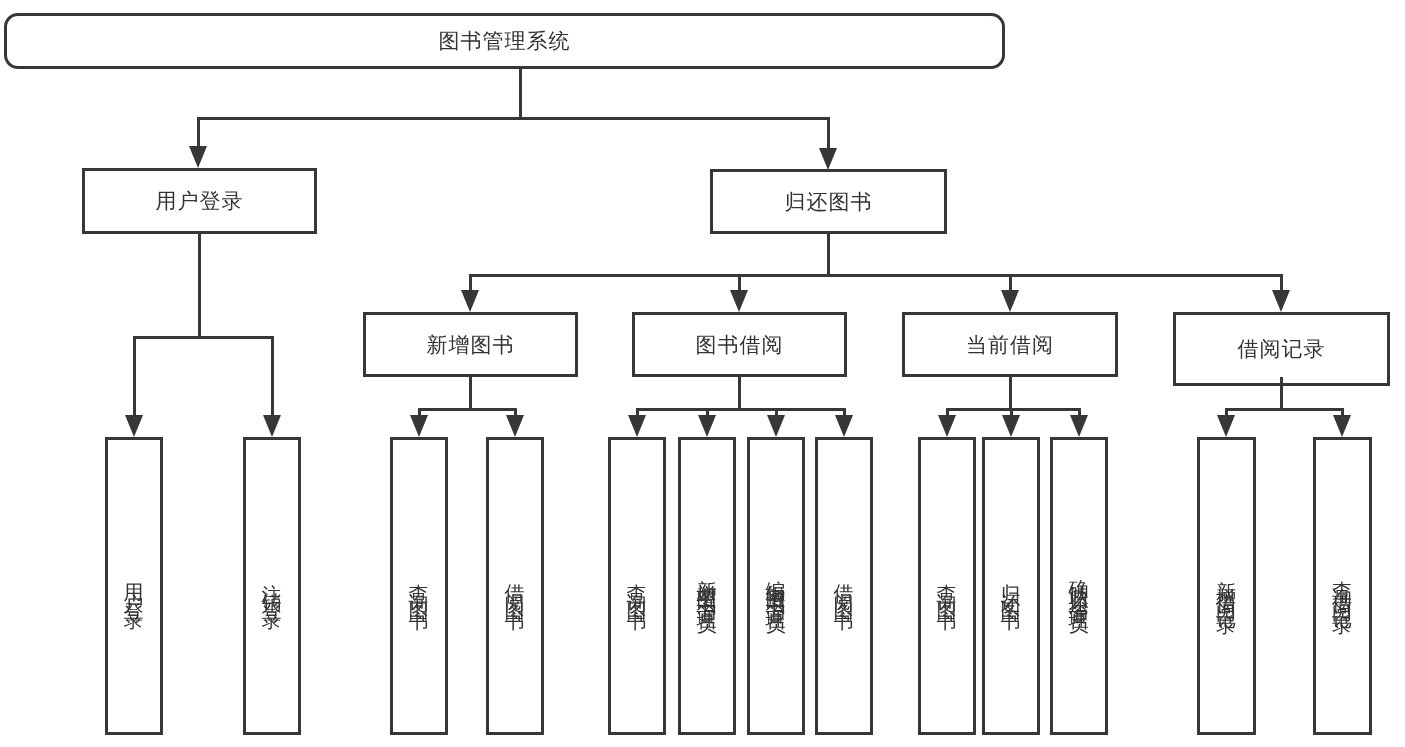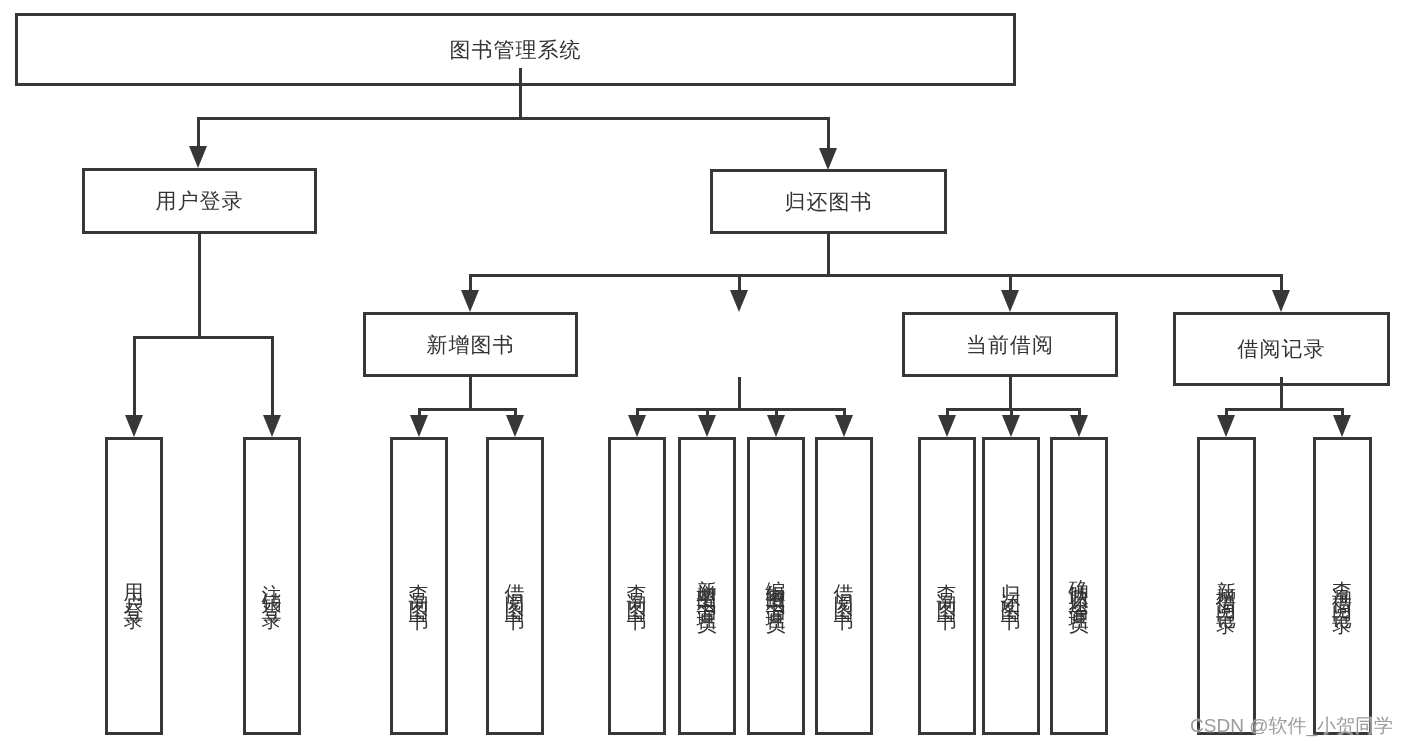--- a/index.html
+++ b/index.html
@@ -66,21 +66,21 @@
     color: #9b9b9b;
     text-shadow: 0 0 2px #ffffff;
     white-space: nowrap;
   }
 </style>
 </head>
 <body>
 
 <div id="canvas">
 
-  <div class="node" style="left:15px; top:13px; width:1001px; height:73px;">
+  <div class="node" style="left:4px; top:13px; width:1001px; height:56px;border-radius:14px;">
     <span class="hlabel">图书管理系统</span>
   </div>
 
   <div class="vline" style="left:519px; top:68px; height:50px;"></div>
   <div class="hline" style="left:197px; top:117px; width:633px;"></div>
   <div class="vline" style="left:197px; top:117px; height:32px;"></div>
   <div class="arrow-down" style="left:189px; top:146px;"></div>
   <div class="vline" style="left:827px; top:117px; height:34px;"></div>
   <div class="arrow-down" style="left:819px; top:148px;"></div>
 
@@ -105,20 +105,23 @@
   <div class="vline" style="left:738px; top:274px; height:19px;"></div>
   <div class="arrow-down" style="left:730px; top:290px;"></div>
   <div class="vline" style="left:1009px; top:274px; height:19px;"></div>
   <div class="arrow-down" style="left:1001px; top:290px;"></div>
   <div class="vline" style="left:1280px; top:274px; height:19px;"></div>
   <div class="arrow-down" style="left:1272px; top:290px;"></div>
 
   <div class="node" style="left:363px; top:312px; width:215px; height:65px;">
     <span class="hlabel">新增图书</span>
   </div>
+  <div class="node" style="left:632px; top:312px; width:215px; height:65px;">
+    <span class="hlabel">图书借阅</span>
+  </div>
   <div class="node" style="left:902px; top:312px; width:216px; height:65px;align-items:center;">
     <span class="hlabel">当前借阅</span>
   </div>
   <div class="node" style="left:1173px; top:312px; width:217px; height:74px;">
     <span class="hlabel">借阅记录</span>
   </div>
 
   <div class="vline" style="left:469px; top:377px; height:31px;"></div>
   <div class="hline" style="left:418px; top:408px; width:99px;"></div>
   <div class="vline" style="left:418px; top:408px; height:10px;"></div>
@@ -190,15 +193,14 @@
     <span class="vlabel" style="letter-spacing:5px;">确认归还（管理员）</span>
   </div>
 
   <div class="node" style="left:1197px; top:437px; width:59px; height:298px;">
     <span class="vlabel" style="letter-spacing:7px;">新增借阅记录</span>
   </div>
   <div class="node" style="left:1313px; top:437px; width:59px; height:298px;">
     <span class="vlabel" style="letter-spacing:7px;">查询借阅记录</span>
   </div>
 
-  <div class="watermark">CSDN @软件_小贺同学</div>
 
 </div>
 
 </body></html>

